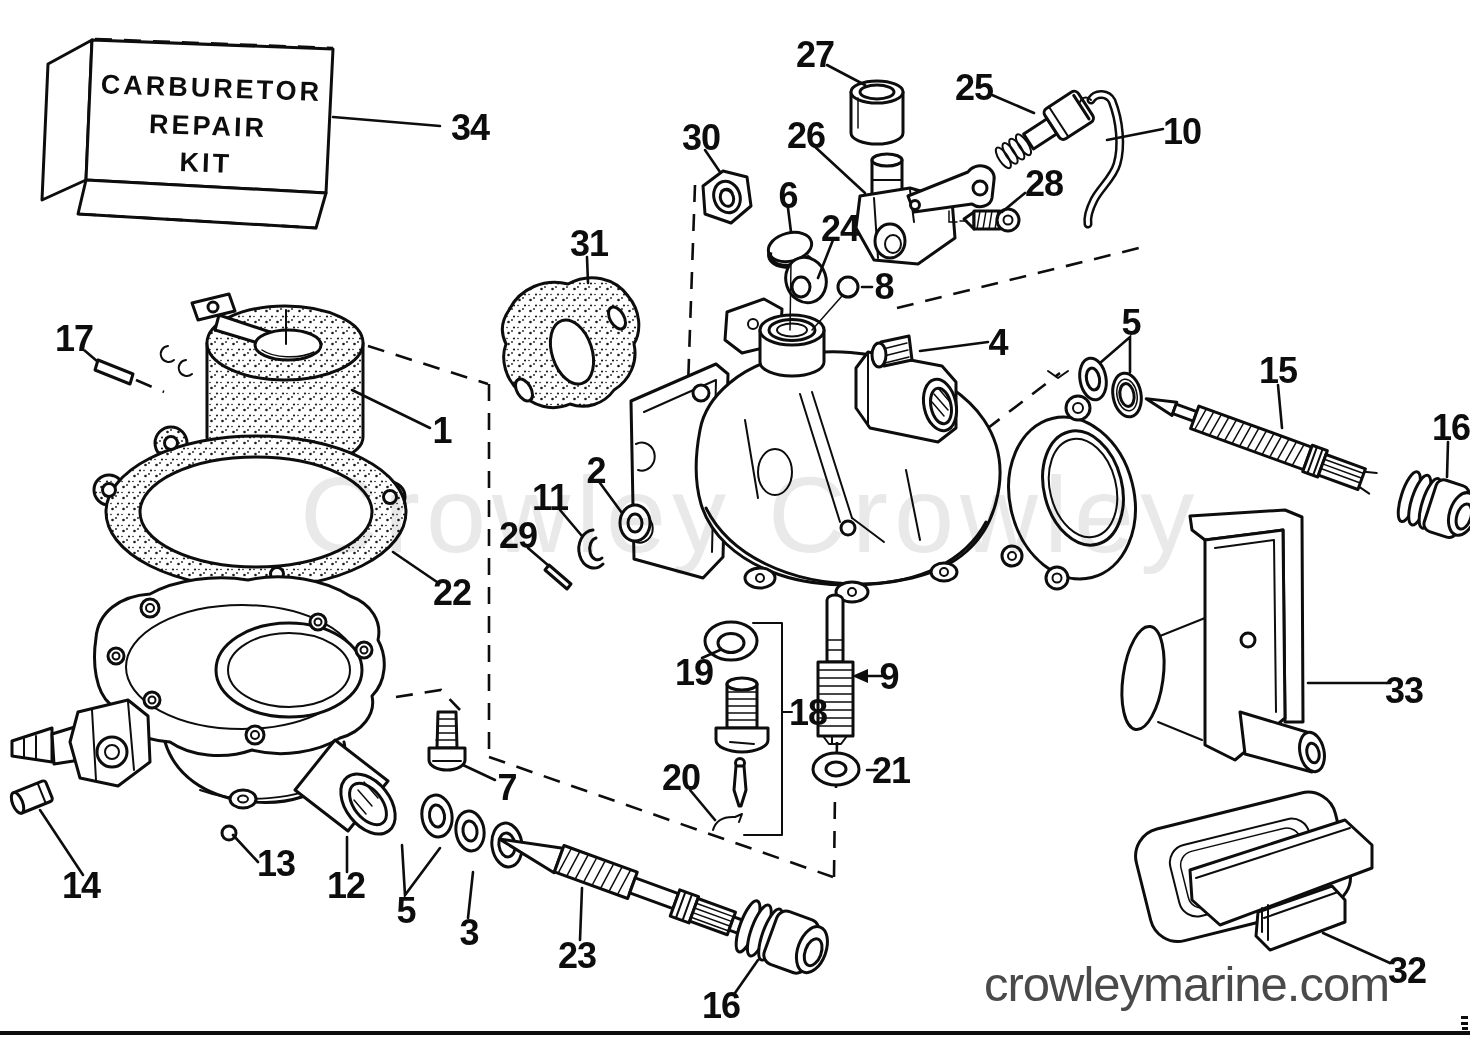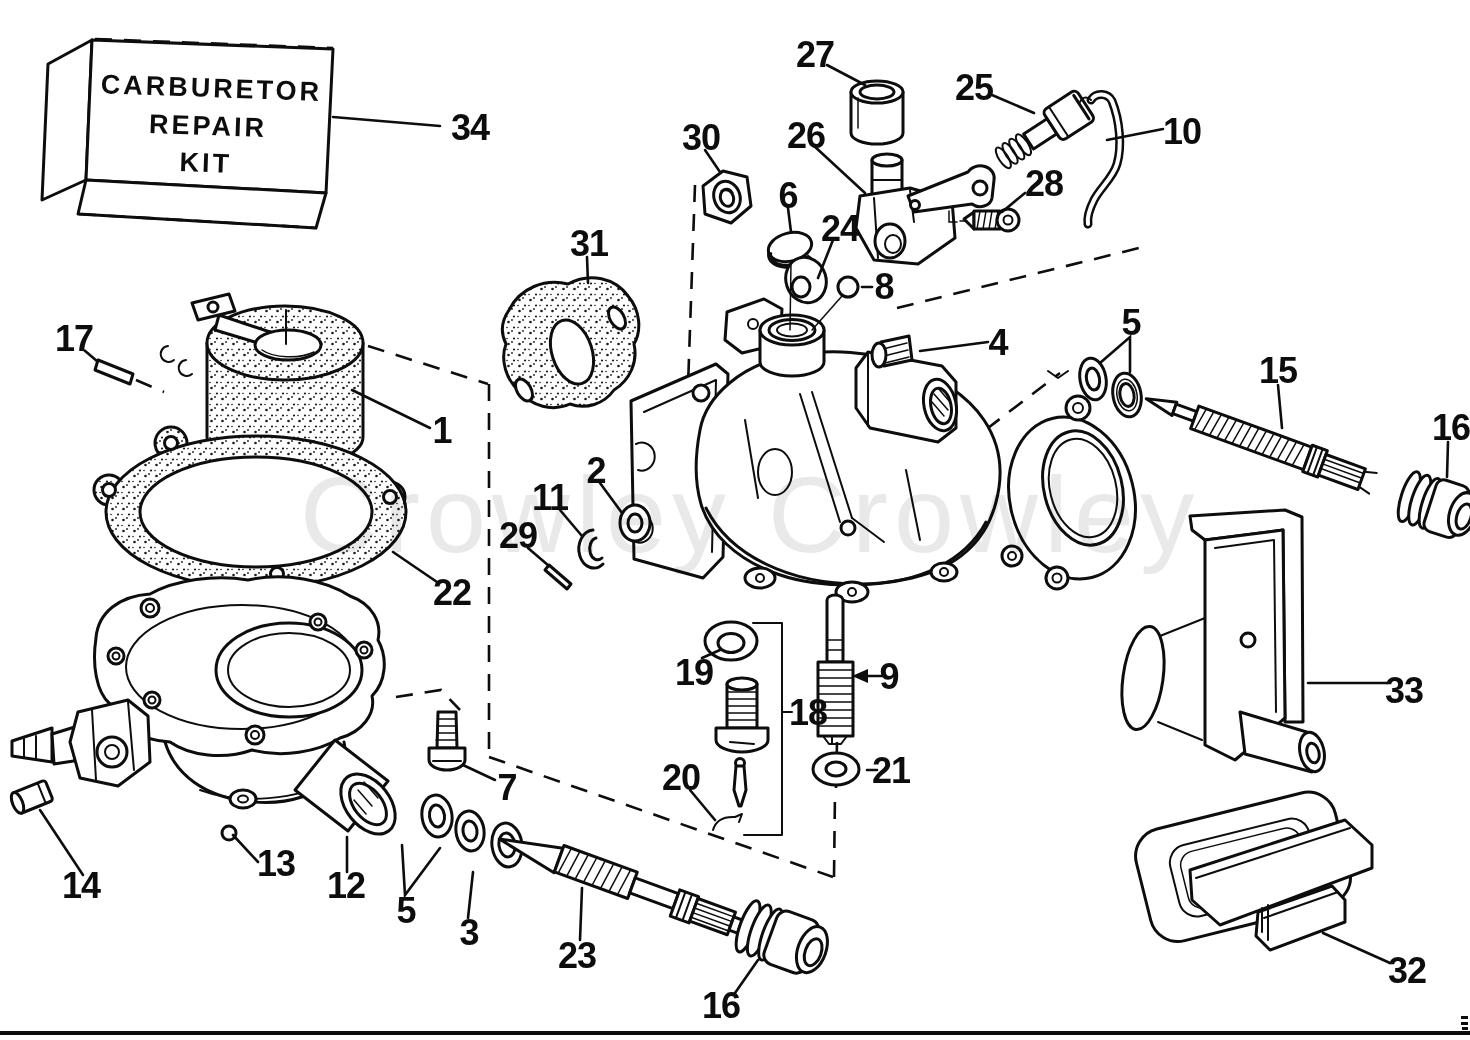--- a/index.html
+++ b/index.html
@@ -471,13 +471,14 @@
 
   <g>
     <rect x="0" y="1031" width="1470" height="4" fill="var(--ink)"></rect>
     <rect x="1461" y="1016" width="7" height="3" fill="var(--ink)"></rect>
     <rect x="1461" y="1022" width="7" height="3" fill="var(--ink)"></rect>
     <rect x="1462" y="1027" width="6" height="3" fill="var(--ink)"></rect>
   </g>
 </svg>
 
 <div class="watermark">Crowley Crowley</div>
+<div class="website">crowleymarine.com</div>
 </div>
 
 </body></html>

